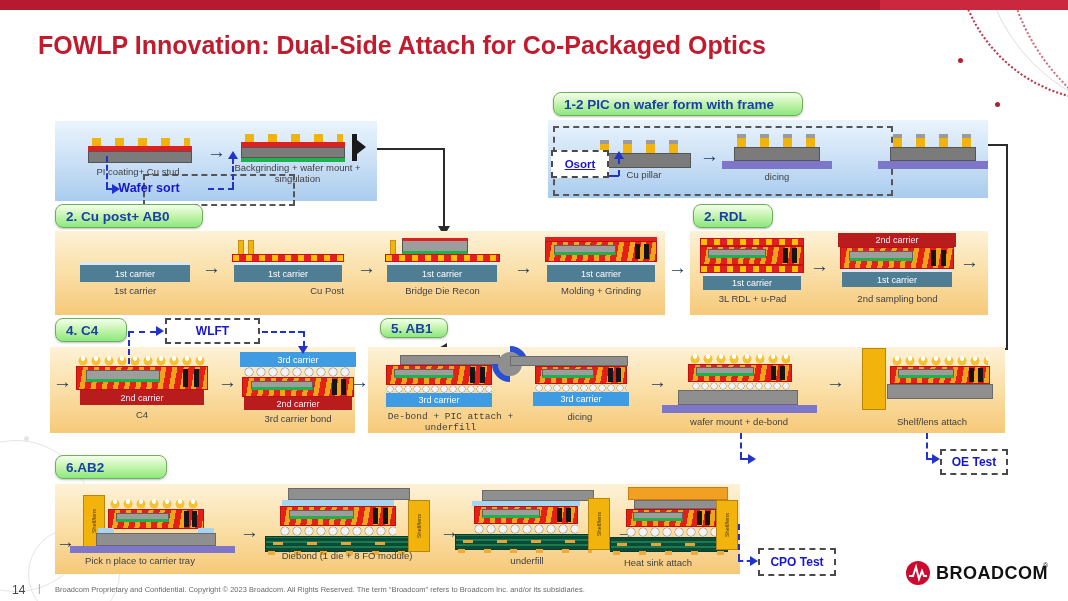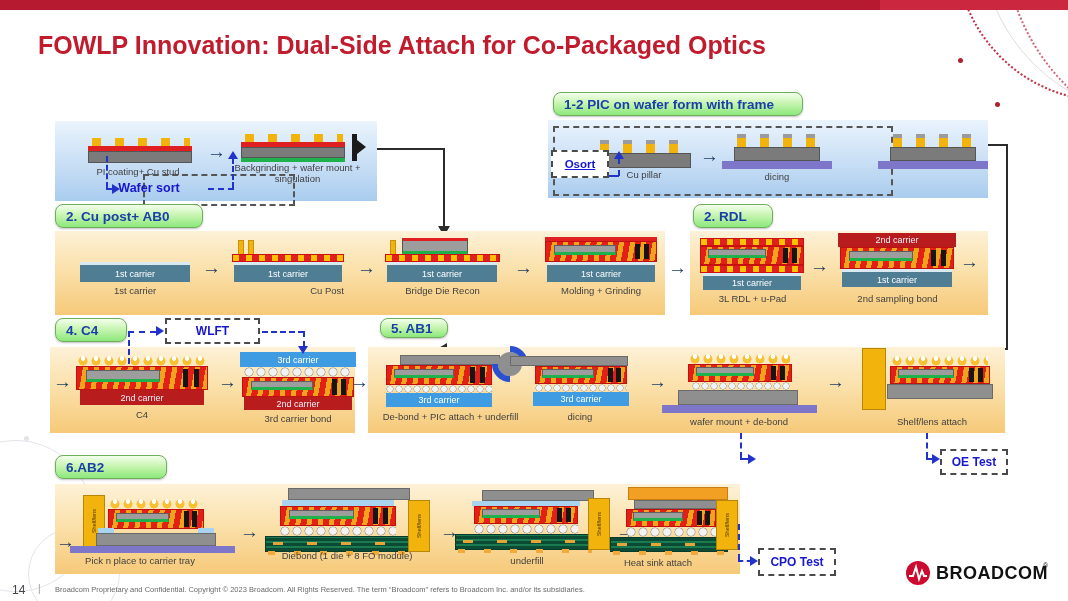--- a/index.html
+++ b/index.html
@@ -309,21 +309,21 @@
   <div>
     <div class="graybar" style="left:400px;top:355px;width:100px;height:10px;"></div>
     <div class="mod" style="left:386px;top:365px;width:106px;height:20px;">
         <div class="die"></div>
         <div class="b1"></div>
         <div class="b2"></div>
       </div>
     <div class="balls-sm" style="left:386px;top:385px;width:106px;"></div>
     <div class="carrier c3" style="left:386px;top:393px;width:106px;height:14px;">3rd carrier</div>
   </div>
-  <div class="cap" style="left:368px;top:412px;width:165px;">De-bond + PIC attach + underfill</div>
+  <div class="cap" style="left:368px;top:412px;width:165px;font-family:Liberation Mono, monospace;">De-bond + PIC attach + underfill</div>
 
   <svg width="40" height="40" style="position:absolute;left:490px;top:344px;">
     <circle cx="20" cy="20" r="12" fill="#8f8f8f"></circle>
     <path d="M20 5 A15 15 0 0 1 35 20" stroke="#2a4fd0" stroke-width="6" fill="none"></path>
     <path d="M20 35 A15 15 0 0 1 5 20" stroke="#2a4fd0" stroke-width="6" fill="none"></path>
   </svg>
 
   <div>
     <div class="graybar" style="left:510px;top:356px;width:118px;height:10px;"></div>
     <div class="mod" style="left:535px;top:366px;width:92px;height:18px;">

